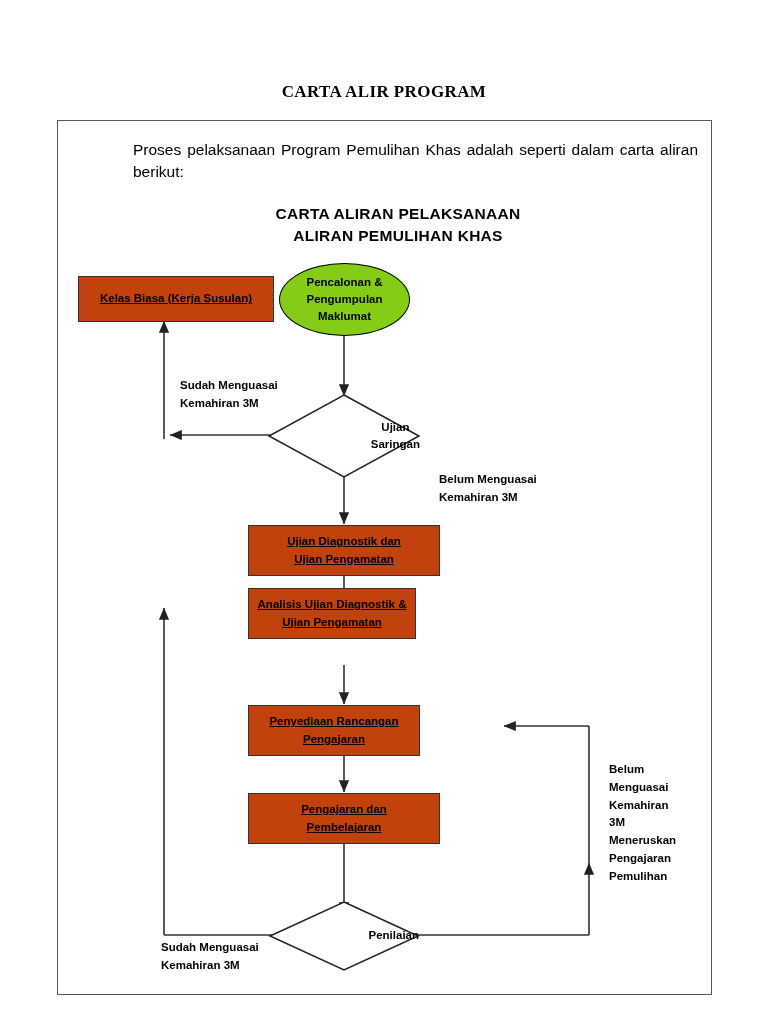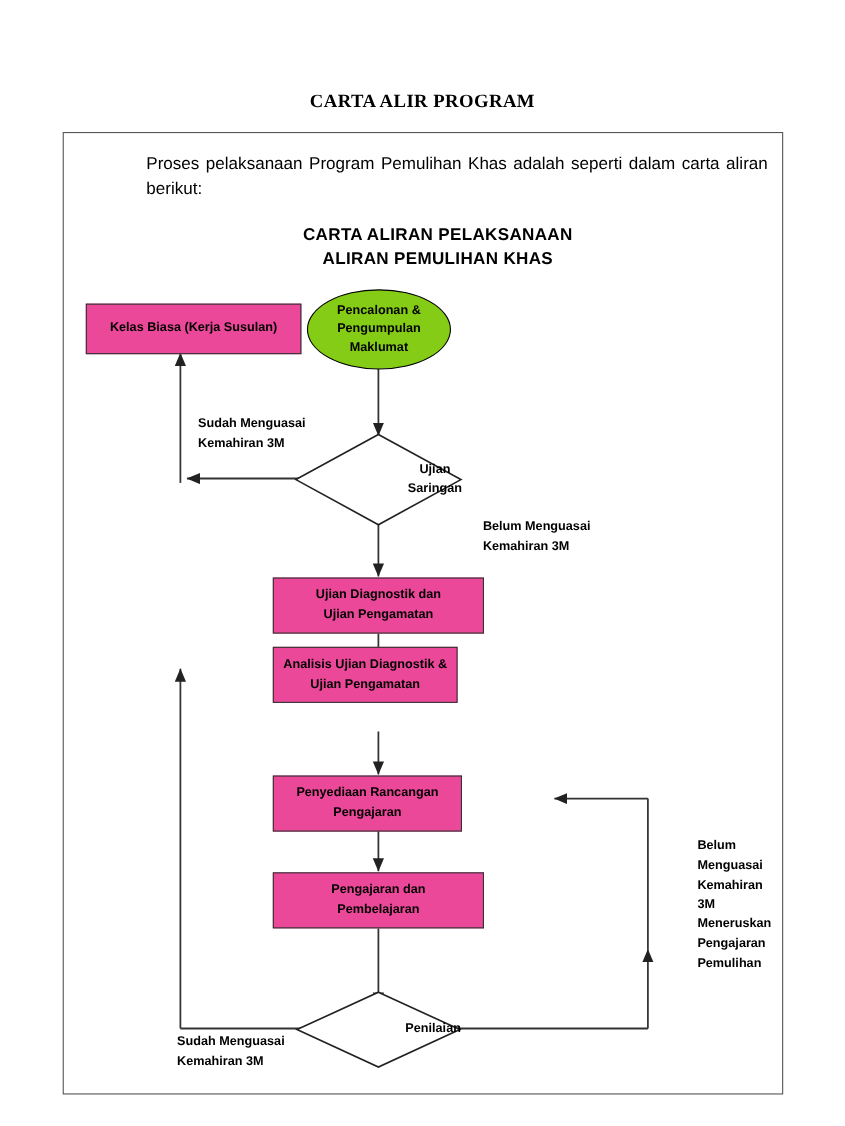--- a/index.html
+++ b/index.html
@@ -77,21 +77,22 @@
     align-items: center;
     justify-content: center;
     text-align: center;
     font-size: 11.5px;
     font-weight: bold;
     line-height: 1.5;
     color: #000;
   }
   .box {
     border: 1.3px solid #333;
-    background: #ec4899;
+    background: #c2410c;
+    text-decoration: underline;
   }
   .oval {
     border: 1.6px solid #000;
     border-radius: 50%;
     background: #84cc16;
   }
   .label {
     position: absolute;
     font-size: 11.5px;
     font-weight: bold;
@@ -223,21 +224,21 @@
       <div class="diamond-label" style="left:211px; top:780px; width:150px; height:70px;">
         <span>Penilaian</span>
       </div>
 
       <div class="label" style="left:122px; top:256px; width:160px;">Sudah Menguasai
 Kemahiran 3M</div>
 
       <div class="label" style="left:381px; top:350px; width:170px;">Belum Menguasai
 Kemahiran 3M</div>
 
-      <div class="label" style="left:551px; top:640px; width:100px;margin-left:25px;">Belum
+      <div class="label" style="left:551px; top:640px; width:100px;">Belum
 Menguasai
 Kemahiran
 3M
 Meneruskan
 Pengajaran
 Pemulihan</div>
 
       <div class="label" style="left:103px; top:818px; width:170px;">Sudah Menguasai
 Kemahiran 3M</div>
 

